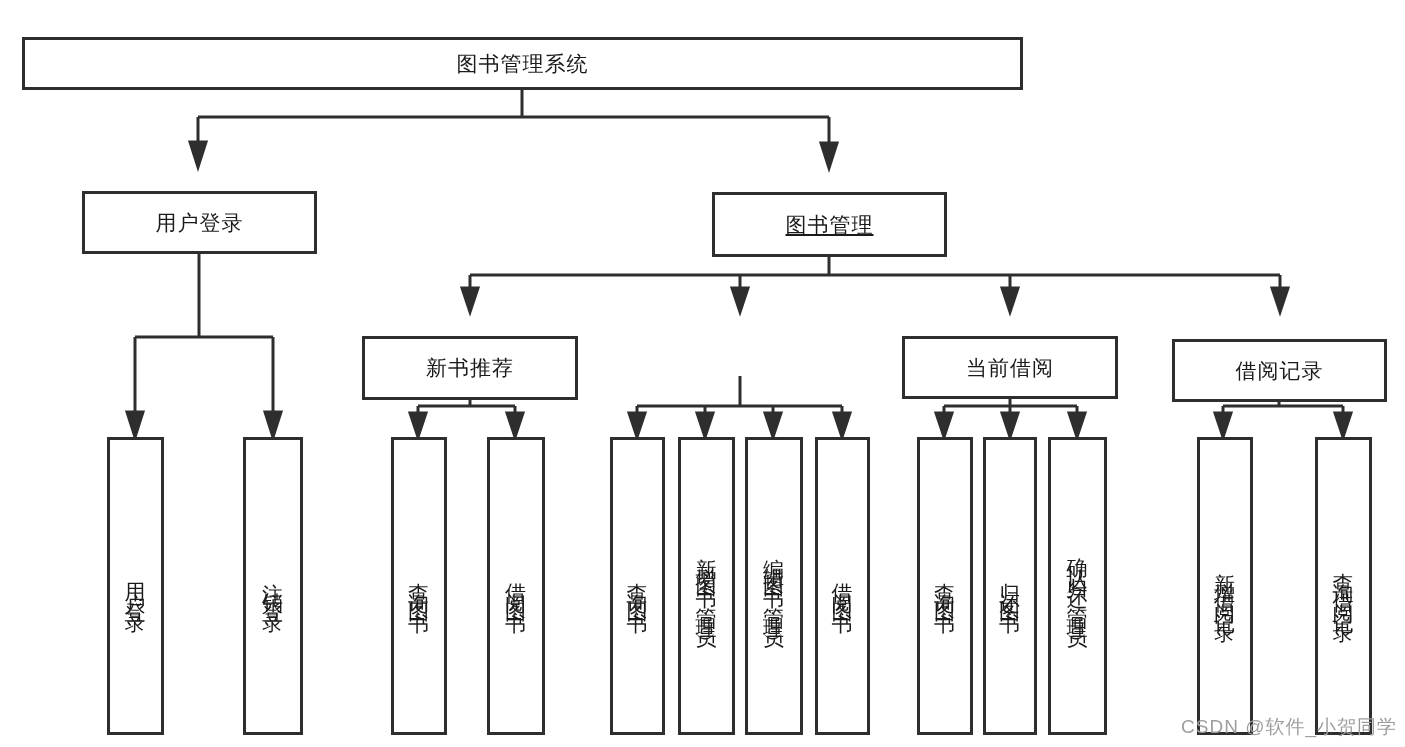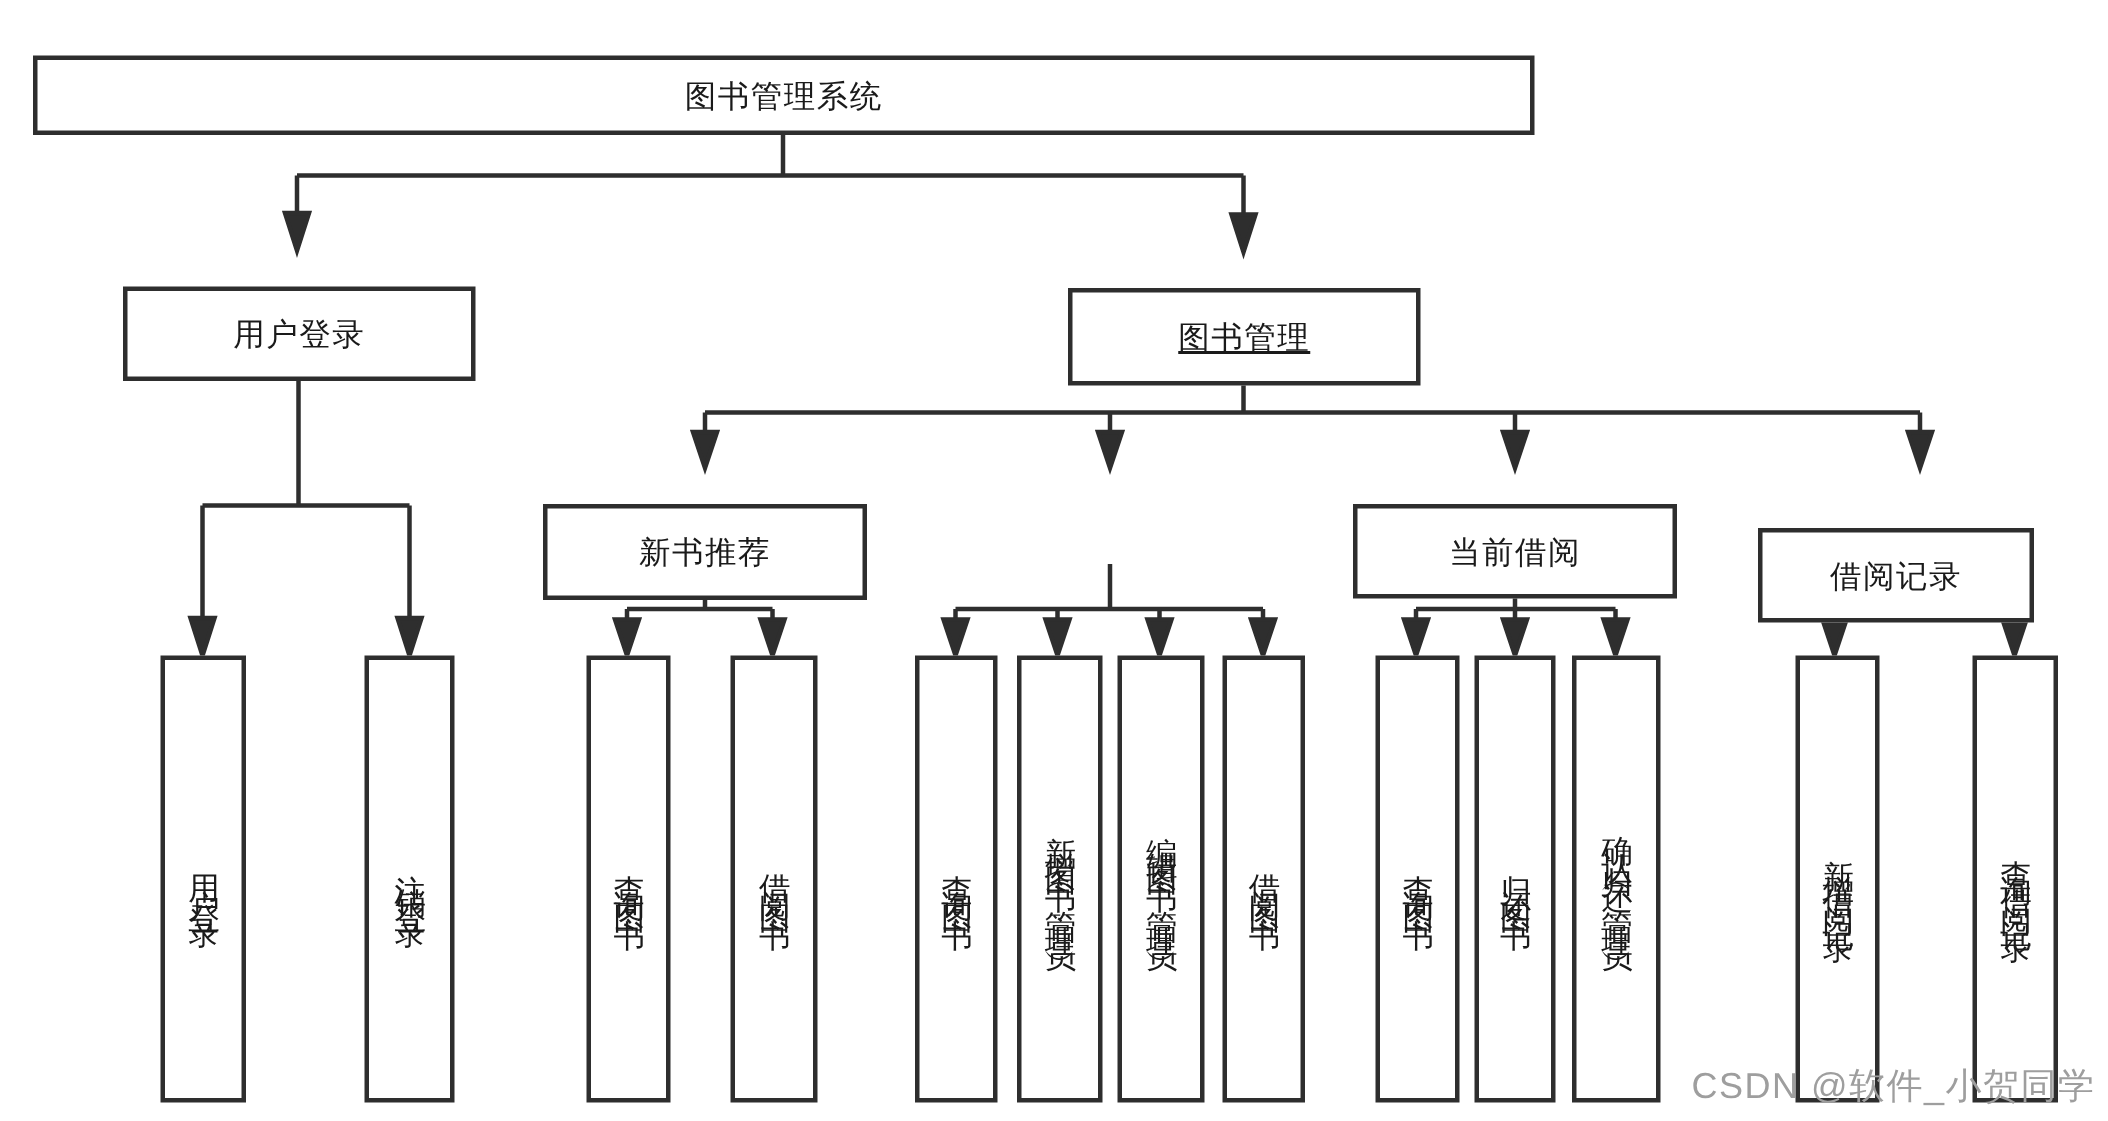--- a/index.html
+++ b/index.html
@@ -38,21 +38,21 @@
     writing-mode:vertical-rl;
     text-orientation:mixed;
     letter-spacing:10px;
     line-height:1;
     text-align:center;
   }
   .watermark{
     position:absolute;
     right:8px;
     bottom:7px;
-    font-size:24px;
+    font-size:19px;
     color:var(--wm);
     letter-spacing:1px;
     white-space:nowrap;
     z-index:5;
   }
 </style>
 </head>
 <body>
 
 <div class="canvas">
@@ -135,21 +135,21 @@
     </g>
   </svg>
 
   <div class="box h" style="left:22px;top:13px;width:1001px;height:53px;">图书管理系统</div>
 
   <div class="box h" style="left:82px;top:167px;width:235px;height:63px;">用户登录</div>
   <div class="box h" style="left:712px;top:168px;width:235px;height:65px;text-decoration:underline;">图书管理</div>
 
   <div class="box h" style="left:362px;top:312px;width:216px;height:64px;">新书推荐</div>
   <div class="box h" style="left:902px;top:312px;width:216px;height:63px;">当前借阅</div>
-  <div class="box h" style="left:1172px;top:328px;width:184px;height:63px;">借阅记录</div>
+  <div class="box h" style="left:1172px;top:315px;width:215px;height:63px;">借阅记录</div>
 
   <div class="box v" style="left:107px;top:437px;width:57px;height:298px;">用户登录</div>
   <div class="box v" style="left:243px;top:437px;width:60px;height:298px;">注销登录</div>
 
   <div class="box v" style="left:391px;top:437px;width:56px;height:298px;">查询图书</div>
   <div class="box v" style="left:487px;top:437px;width:58px;height:298px;">借阅图书</div>
 
   <div class="box v" style="left:610px;top:437px;width:55px;height:298px;">查询图书</div>
   <div class="box v" style="left:678px;top:437px;width:57px;height:298px;">新增图书（管理员）</div>
   <div class="box v" style="left:745px;top:437px;width:58px;height:298px;">编辑图书（管理员）</div>

